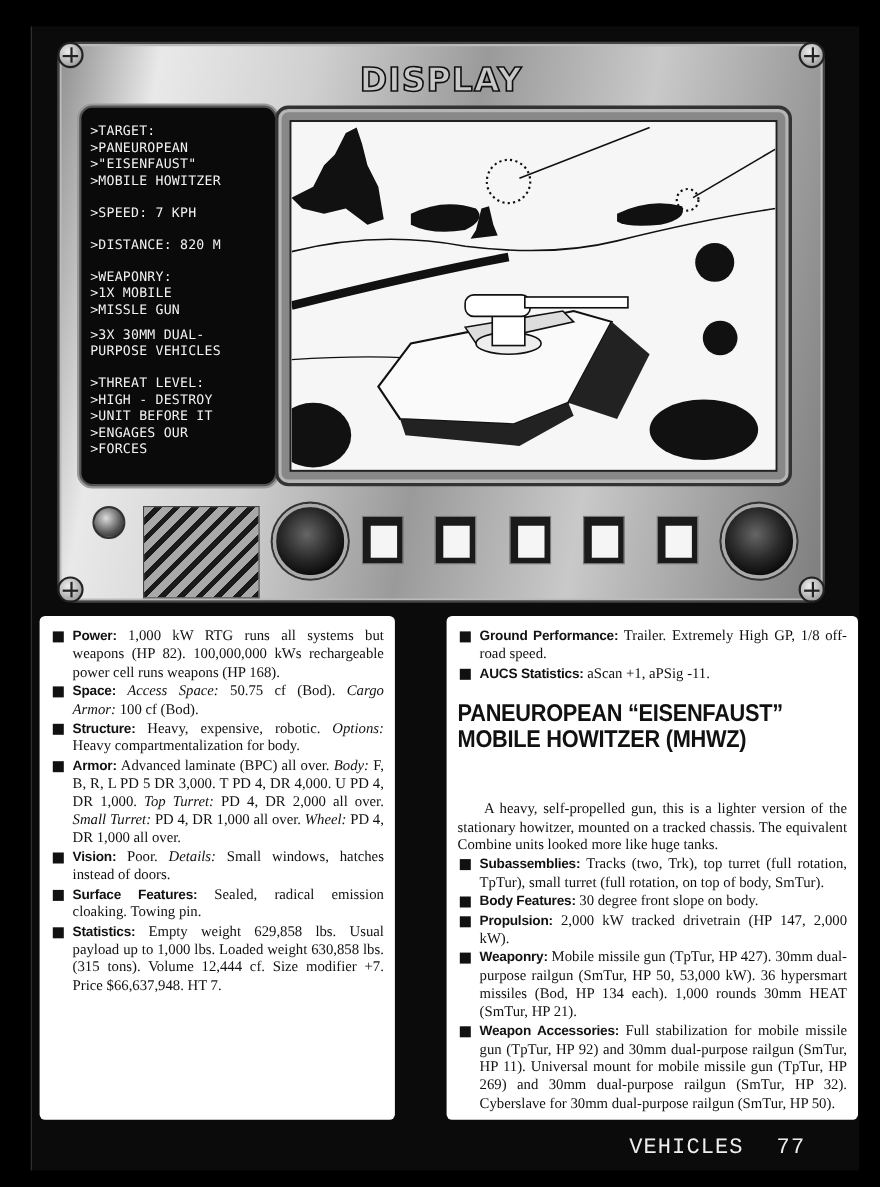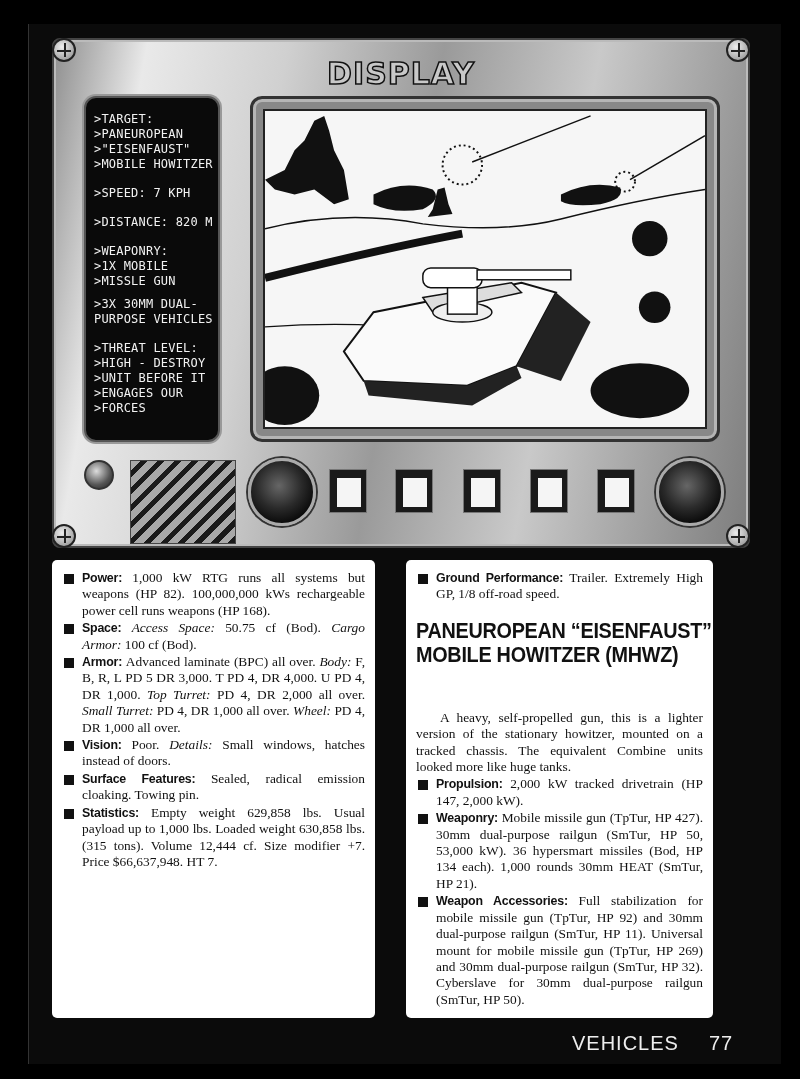--- a/index.html
+++ b/index.html
@@ -1,31 +1,31 @@
 <!DOCTYPE html>
 <html><head>
 <meta charset="utf-8">
 <style>
   html, body { margin:0; padding:0; }
   body { width:800px; height:1079px; background:#000; position:relative; overflow:hidden; font-family:"Liberation Serif", serif; }
   .page { position:absolute; left:28px; top:24px; width:752px; height:1040px; background:#0b0b0b; border-left:1px solid #333; }
 
   
-  .panel { position:absolute; left:52px; top:38px; width:694px; height:506px; border-radius:8px;
+  .panel { position:absolute; left:52px; top:38px; width:694px; height:506px; border-radius:18px;
     background: linear-gradient(100deg, #8e8e8e 0%, #e9e9e9 12%, #d0d0d0 30%, #9a9a9a 50%, #c9c9c9 70%, #7d7d7d 100%);
     border:2px solid #444; box-shadow: inset 0 0 0 2px #bbb; }
   .screw { position:absolute; width:24px; height:24px; border-radius:50%; border:2px solid #222; background:radial-gradient(circle at 40% 35%, #eee, #888);
     box-sizing:border-box; }
   .screw::before, .screw::after { content:""; position:absolute; background:#222; }
   .screw::before { left:10px; top:3px; width:2px; height:14px; }
   .screw::after { left:3px; top:10px; width:14px; height:2px; }
   .panel-title { position:absolute; left:0; right:0; top:16px; text-align:center; font-family:"DejaVu Sans", sans-serif; font-weight:bold;
     font-size:30px; letter-spacing:1px; color:#c8c8c8; -webkit-text-stroke:1.5px #111; }
 
-  .terminal { position:absolute; left:30px; top:56px; width:136px; height:346px; background:#0a0a0a; border-radius:12px;
+  .terminal { position:absolute; left:18px; top:56px; width:180px; height:346px; background:#0a0a0a; border-radius:12px;
     border:2px solid #555; box-shadow: 0 0 0 2px #999; padding:14px 6px 6px 8px; box-sizing:border-box; }
   .term-line { font-family:"DejaVu Sans Mono", monospace; font-size:12px; line-height:15px; color:#f2f2f2; white-space:pre; letter-spacing:0.2px; }
   .term-gap { height:14px; }
   .term-gap-s { height:8px; }
 
   .viewscreen { position:absolute; left:196px; top:56px; width:470px; height:346px; border-radius:12px; background:#888;
     border:3px solid #333; box-sizing:border-box; box-shadow: inset 0 0 0 3px #b5b5b5; }
   .viewscreen-inner { position:absolute; left:10px; top:10px; right:10px; bottom:10px; background:#f6f6f6; border:2px solid #222; overflow:hidden; }
 
   .controls { position:absolute; left:0; right:0; top:408px; height:90px; }
@@ -33,33 +33,33 @@
     background:radial-gradient(circle at 40% 35%, #ddd, #555 60%, #222); border:2px solid #333; }
   .grille { position:absolute; left:76px; top:12px; width:104px; height:82px;
     background: repeating-linear-gradient(-45deg, #1a1a1a 0 5px, #a8a8a8 5px 12px); border:1px solid #444; }
   .knob { position:absolute; top:10px; width:62px; height:62px; border-radius:50%;
     background:radial-gradient(circle at 45% 40%, #666 0%, #2a2a2a 45%, #0a0a0a 75%); border:3px solid #aaa; box-shadow:0 0 0 2px #333; }
   .square-btn { position:absolute; top:22px; width:36px; height:42px; background:#f5f5f5; border:5px solid #1a1a1a;
     border-top-width:8px; border-left-width:7px; box-sizing:border-box; box-shadow: 0 0 0 1px #777; }
 
   
   .textbox { position:absolute; background:#fff; border-radius:5px; box-sizing:border-box; padding:10px 10px 6px 10px; color:#111; }
-  .left-box { left:52px; top:560px; width:323px; height:458px; }
-  .right-box { left:406px; top:560px; width:307px; height:458px; }
+  .left-box { left:36px; top:560px; width:323px; height:458px; }
+  .right-box { left:406px; top:560px; width:374px; height:458px; }
 
   .entry { position:relative; padding-left:20px; font-size:13.4px; line-height:16.4px; text-align:justify; margin-bottom:1px; }
   .bullet { position:absolute; left:2px; top:4px; width:10px; height:10px; background:#111; }
   .entry-label { font-family:"Liberation Sans", sans-serif; font-weight:bold; font-size:12.4px; letter-spacing:-0.2px; }
   .entry-text i, .it { }
 
   .article-title { font-family:"Liberation Sans", sans-serif; font-weight:bold; font-size:22px; line-height:24px; margin:16px 0 4px 0;
     letter-spacing:-0.3px; text-transform:uppercase; transform:scaleX(0.9); transform-origin:left; white-space:nowrap; }
   .article-body { font-size:13.4px; line-height:16.4px; text-indent:24px; text-align:justify; margin-bottom:1px;margin-top:43px; }
 
-  .footer { position:absolute; left:572px; top:1032px; font-family:Liberation Sans, sans-serif; font-size:20px; color:#eee; letter-spacing:1px; }
+  .footer { position:absolute; left:572px; top:1032px; font-family:Liberation Mono, monospace; font-size:20px; color:#eee; letter-spacing:1px; }
   .footer .num { margin-left:30px; }
 </style>
 </head>
 <body>
 
 <div class="page"></div>
 
 <div class="panel">
   <div class="screw" style="left:-2px;top:-2px;"></div>
   <div class="screw" style="right:-2px;top:-2px;"></div>
@@ -140,36 +140,40 @@
     <div class="square-btn" style="left:410px;"></div>
     <div class="square-btn" style="left:477px;"></div>
     <div class="square-btn" style="left:544px;"></div>
     <div class="knob" style="left:602px;"></div>
   </div>
 </div>
 
 <div class="textbox left-box" id="left-col">
     <div class="entry"><span class="bullet"></span><span class="entry-label">Power: </span><span class="entry-text">1,000 kW RTG runs all systems but weapons (HP 82). 100,000,000 kWs rechargeable power cell runs weapons (HP 168).</span></div>
     <div class="entry"><span class="bullet"></span><span class="entry-label">Space: </span><span class="entry-text"><i>Access Space:</i> 50.75 cf (Bod). <i>Cargo Armor:</i> 100 cf (Bod).</span></div>
+    <div class="entry"><span class="bullet"></span><span class="entry-label">Structure: </span><span class="entry-text">Heavy, expensive, robotic. <i>Options:</i> Heavy compartmentalization for body.</span></div>
     <div class="entry"><span class="bullet"></span><span class="entry-label">Armor: </span><span class="entry-text">Advanced laminate (BPC) all over. <i>Body:</i> F, B, R, L PD 5 DR 3,000. T PD 4, DR 4,000. U PD 4, DR 1,000. <i>Top Turret:</i> PD 4, DR 2,000 all over. <i>Small Turret:</i> PD 4, DR 1,000 all over. <i>Wheel:</i> PD 4, DR 1,000 all over.</span></div>
     <div class="entry"><span class="bullet"></span><span class="entry-label">Vision: </span><span class="entry-text">Poor. <i>Details:</i> Small windows, hatches instead of doors.</span></div>
     <div class="entry"><span class="bullet"></span><span class="entry-label">Surface Features: </span><span class="entry-text">Sealed, radical emission cloaking. Towing pin.</span></div>
     <div class="entry"><span class="bullet"></span><span class="entry-label">Statistics: </span><span class="entry-text">Empty weight 629,858 lbs. Usual payload up to 1,000 lbs. Loaded weight 630,858 lbs. (315 tons). Volume 12,444 cf. Size modifier +7. Price $66,637,948. HT 7.</span></div>
   </div>
 
 <div class="textbox right-box">
   <div id="right-top">
       <div class="entry"><span class="bullet"></span><span class="entry-label">Ground Performance: </span><span class="entry-text">Trailer. Extremely High GP, 1/8 off-road speed.</span></div>
+      <div class="entry"><span class="bullet"></span><span class="entry-label">AUCS Statistics: </span><span class="entry-text">aScan +1, aPSig -11.</span></div>
     </div>
   <div class="article-title">
     <div>Paneuropean “Eisenfaust”</div>
     <div>Mobile Howitzer (MHWZ)</div>
   </div>
   <div class="article-body">A heavy, self-propelled gun, this is a lighter version of the stationary howitzer, mounted on a tracked chassis. The equivalent Combine units looked more like huge tanks.</div>
   <div id="right-entries">
+      <div class="entry"><span class="bullet"></span><span class="entry-label">Subassemblies: </span><span class="entry-text">Tracks (two, Trk), top turret (full rotation, TpTur), small turret (full rotation, on top of body, SmTur).</span></div>
+      <div class="entry"><span class="bullet"></span><span class="entry-label">Body Features: </span><span class="entry-text">30 degree front slope on body.</span></div>
       <div class="entry"><span class="bullet"></span><span class="entry-label">Propulsion: </span><span class="entry-text">2,000 kW tracked drivetrain (HP 147, 2,000 kW).</span></div>
       <div class="entry"><span class="bullet"></span><span class="entry-label">Weaponry: </span><span class="entry-text">Mobile missile gun (TpTur, HP 427). 30mm dual-purpose railgun (SmTur, HP 50, 53,000 kW). 36 hypersmart missiles (Bod, HP 134 each). 1,000 rounds 30mm HEAT (SmTur, HP 21).</span></div>
       <div class="entry"><span class="bullet"></span><span class="entry-label">Weapon Accessories: </span><span class="entry-text">Full stabilization for mobile missile gun (TpTur, HP 92) and 30mm dual-purpose railgun (SmTur, HP 11). Universal mount for mobile missile gun (TpTur, HP 269) and 30mm dual-purpose railgun (SmTur, HP 32). Cyberslave for 30mm dual-purpose railgun (SmTur, HP 50).</span></div>
     </div>
 </div>
 
 <div class="footer">
   <span>VEHICLES</span><span class="num">77</span>
 </div>
 

